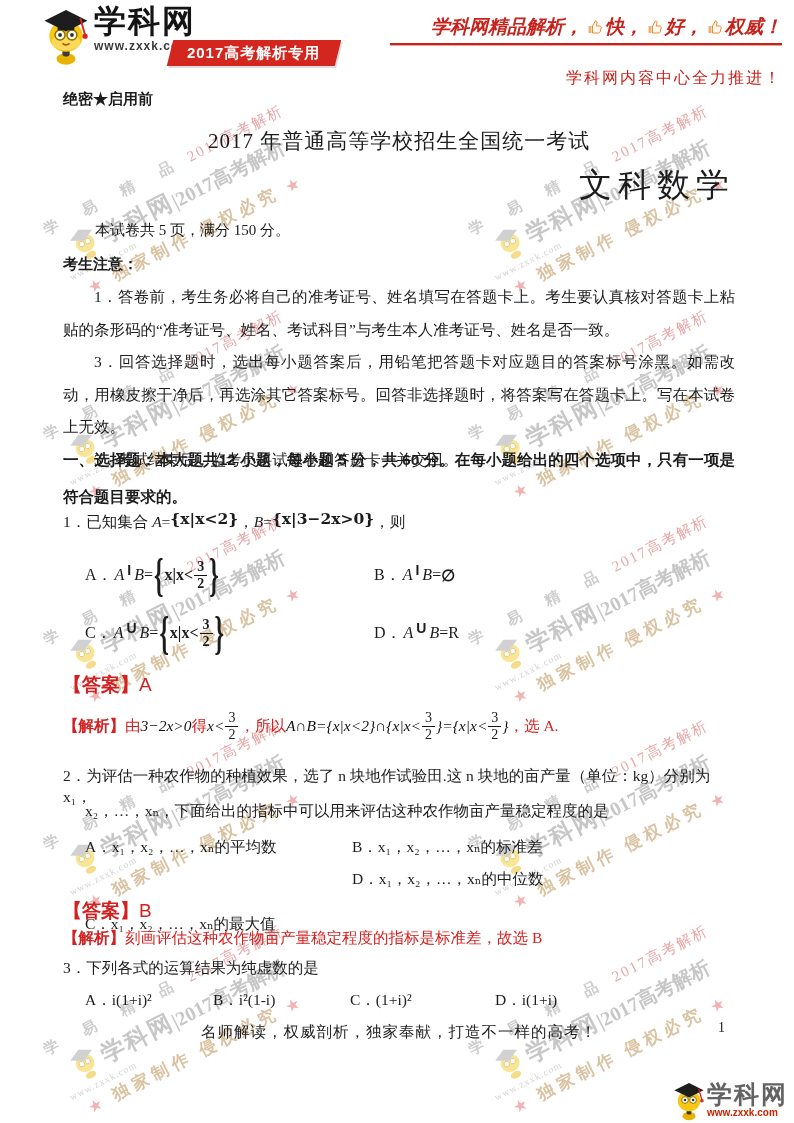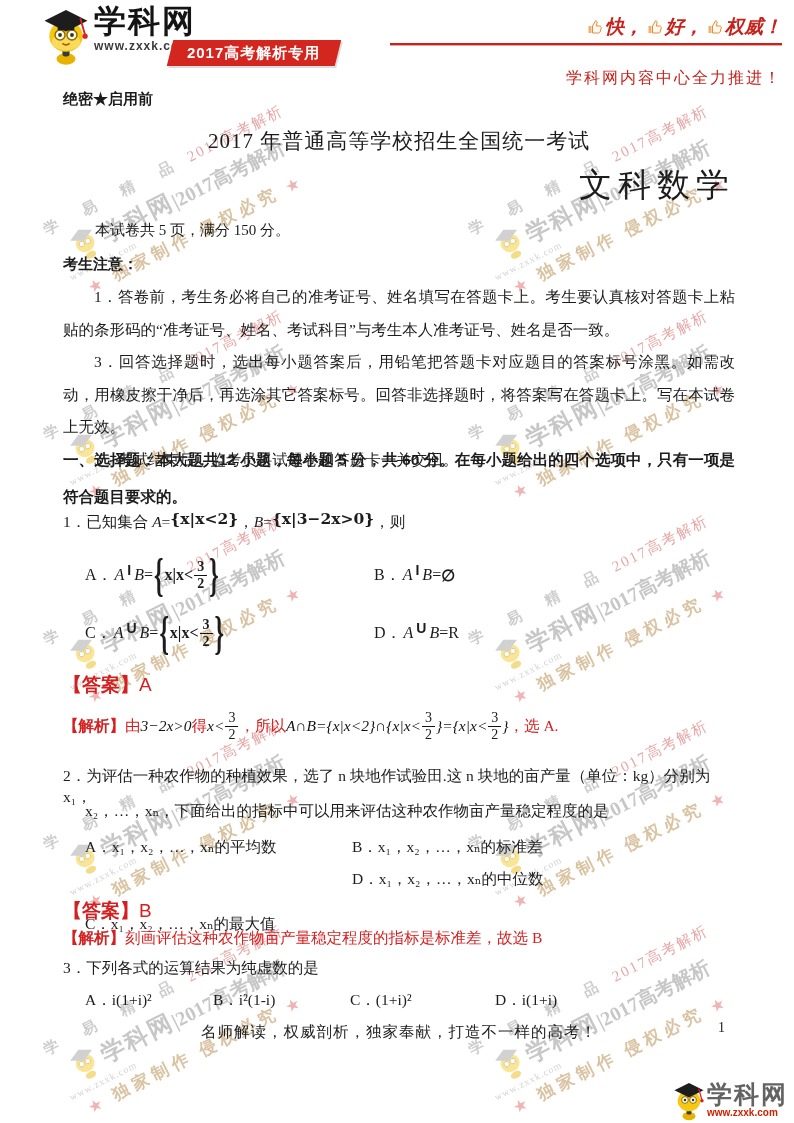--- a/index.html
+++ b/index.html
@@ -359,20 +359,21 @@
       <div class="logo-name">学科网</div>
       <div class="logo-url">www.zxxk.com</div>
     </div>
   </div>
   <div class="abs banner">
     <span class="banner-text">2017高考解析专用</span>
   </div>
 
   <div class="abs hdr-right">
     <div class="slogan1">
+      <span>学科网精品解析，</span>
       <svg class="thumb-icon" viewBox="0 0 16 16">
           <path d="M1.5 7h3v7h-3z" fill="#f0b070"></path>
           <path d="M5.5 14V7l3-5.2c1 0 1.8.9 1.5 2.1L9.4 7h3.4c1 0 1.7 1 1.4 2l-1.1 4c-.2.8-1 1-1.7 1z" fill="#fff7ec" stroke="#dd8f3c" stroke-width="1"></path>
         </svg>
       <span>快，</span>
       <svg class="thumb-icon" viewBox="0 0 16 16">
           <path d="M1.5 7h3v7h-3z" fill="#f0b070"></path>
           <path d="M5.5 14V7l3-5.2c1 0 1.8.9 1.5 2.1L9.4 7h3.4c1 0 1.7 1 1.4 2l-1.1 4c-.2.8-1 1-1.7 1z" fill="#fff7ec" stroke="#dd8f3c" stroke-width="1"></path>
         </svg>
       <span>好，</span>

